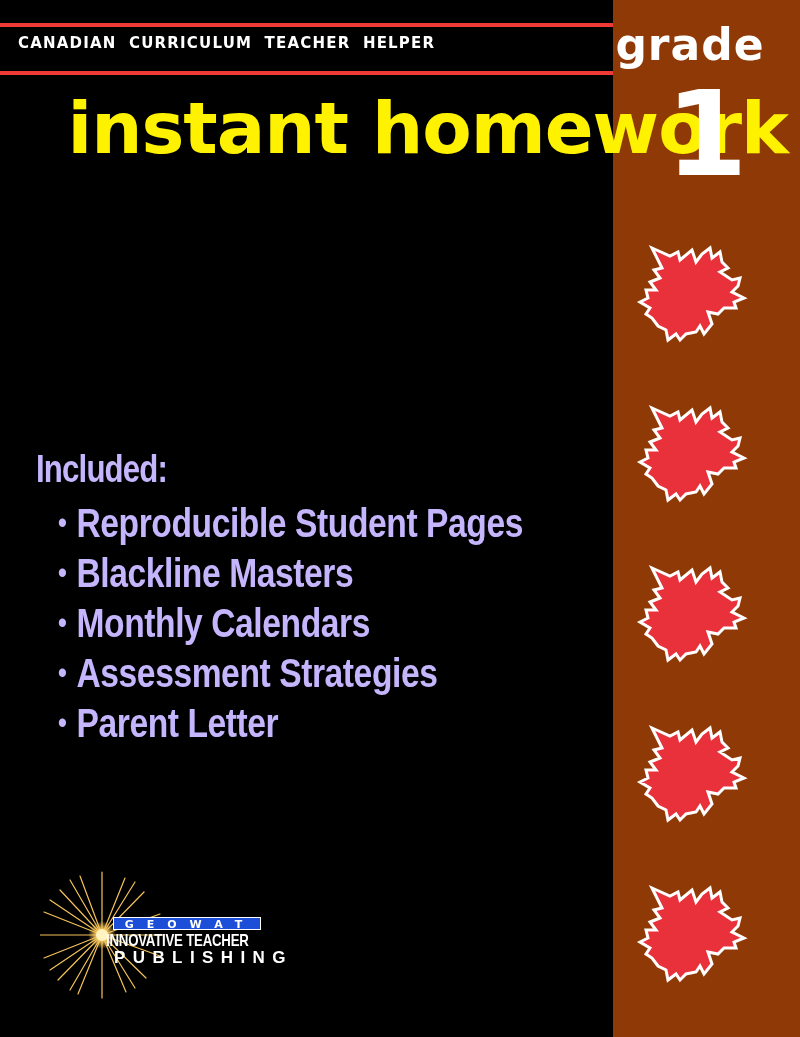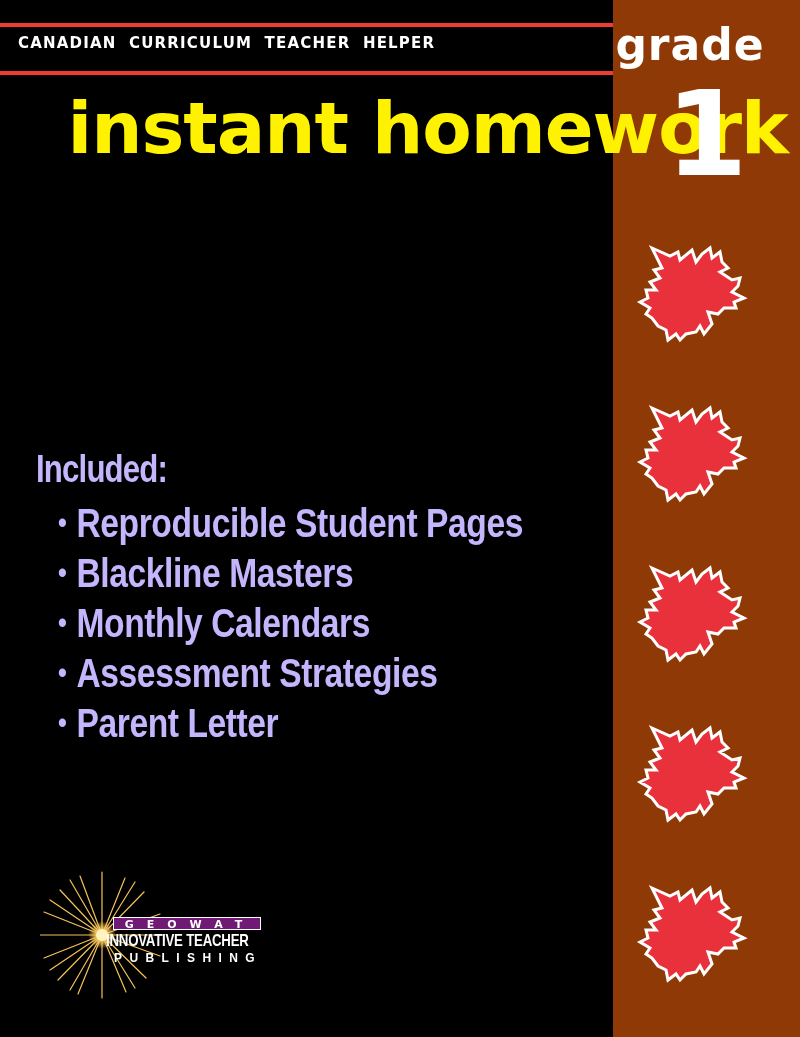--- a/index.html
+++ b/index.html
@@ -38,33 +38,33 @@
     .included-list li {
       font-size: 40px; line-height: 50px; white-space: nowrap;
       transform: scaleX(0.84); transform-origin: left; letter-spacing: -0.5px;
     }
     .bullet { display: inline-block; width: 22px; font-size: 30px; vertical-align: 4px; }
 
     .logo { position: absolute; left: 40px; top: 870px; width: 240px; height: 130px; }
     .logo svg { position: absolute; left: 0; top: 0; }
     .logo-geowat {
       position: absolute; left: 73px; top: 47px; width: 148px; height: 13px;
-      background: #701a75; border: 1.5px solid #fff; color: #fff;
+      background: #1d4ed8; border: 1.5px solid #fff; color: #fff;
       font-size: 11px; line-height: 13px; text-align: center; letter-spacing: 13px;
       font-weight: bold; padding-left: 6px; box-sizing: border-box;
       font-family: "DejaVu Sans", sans-serif;
     }
     .logo-line1 {
       position: absolute; left: 66px; top: 61px; color: #fff; font-weight: bold;
       font-size: 17px; line-height: 20px; white-space: nowrap;
       transform: scaleX(0.78); transform-origin: left; letter-spacing: -0.3px;
     }
     .logo-line2 {
       position: absolute; left: 74px; top: 81px; color: #fff; font-weight: bold;
-      font-size: 12px; line-height: 14px; letter-spacing: 7.4px; white-space: nowrap;
+      font-size: 17px; line-height: 14px; letter-spacing: 7.4px; white-space: nowrap;
     }
 
     .grade-label {
       position: absolute; left: 613px; width: 154px; top: 20px; text-align: center;
       color: #fff; font-weight: bold; font-size: 44px; line-height: 50px;
       font-family: "DejaVu Sans", sans-serif; letter-spacing: 1px;
     }
     .grade-number {
       position: absolute; left: 613px; width: 187px; top: 74px; text-align: center;
       color: #fff; font-weight: bold; font-size: 118px; line-height: 120px;

